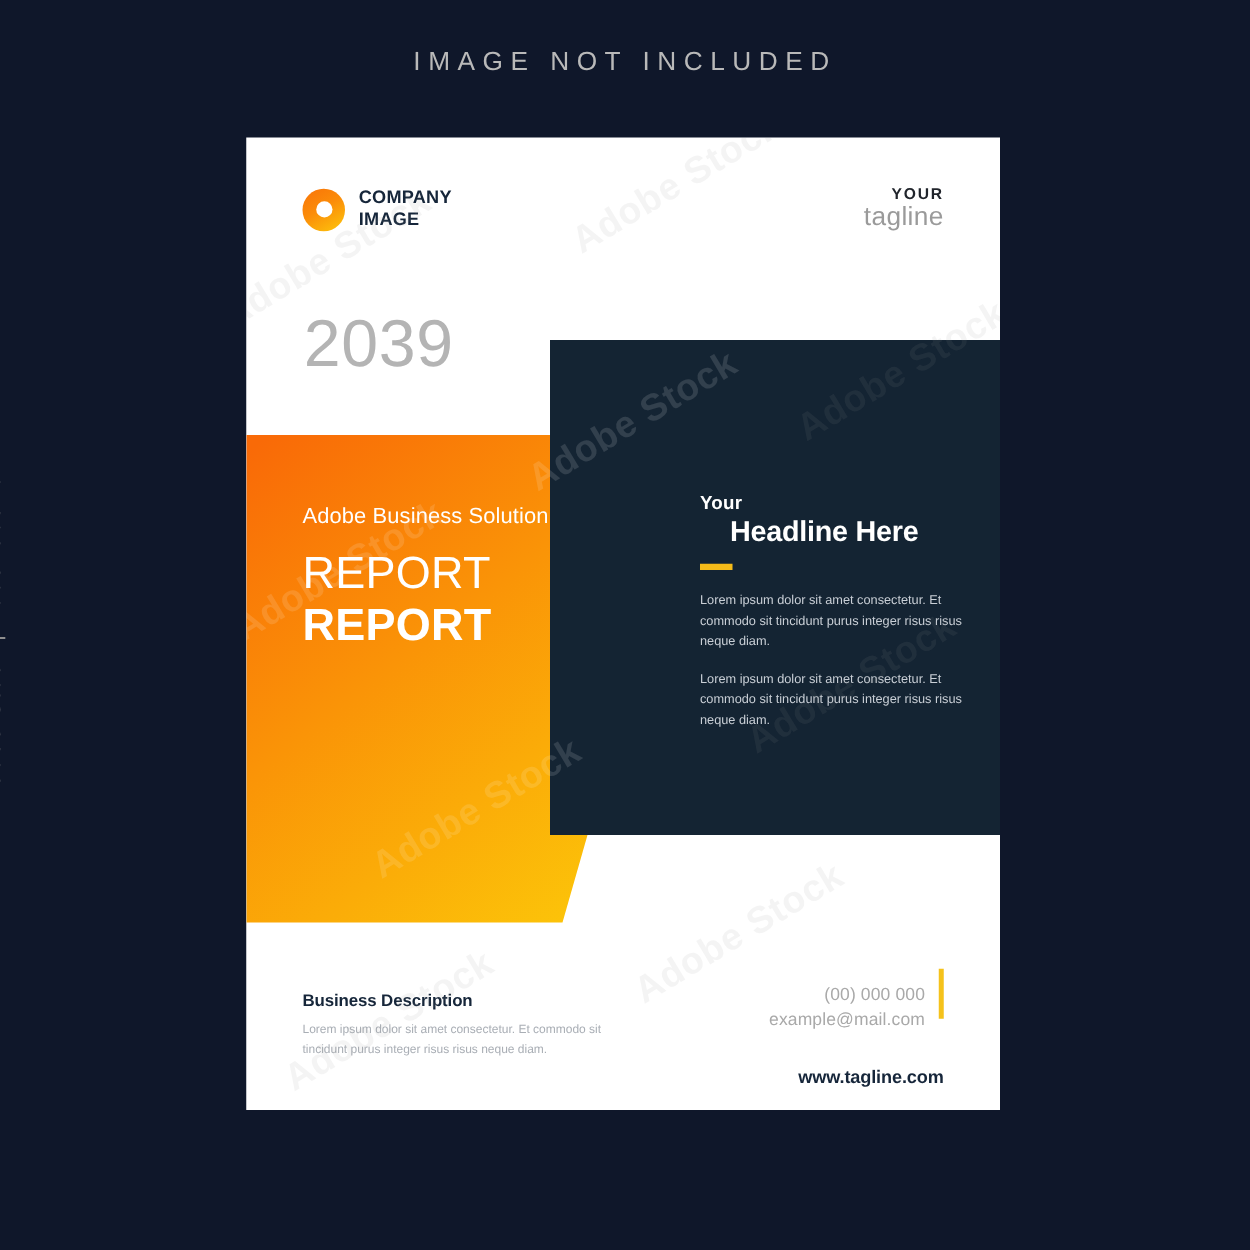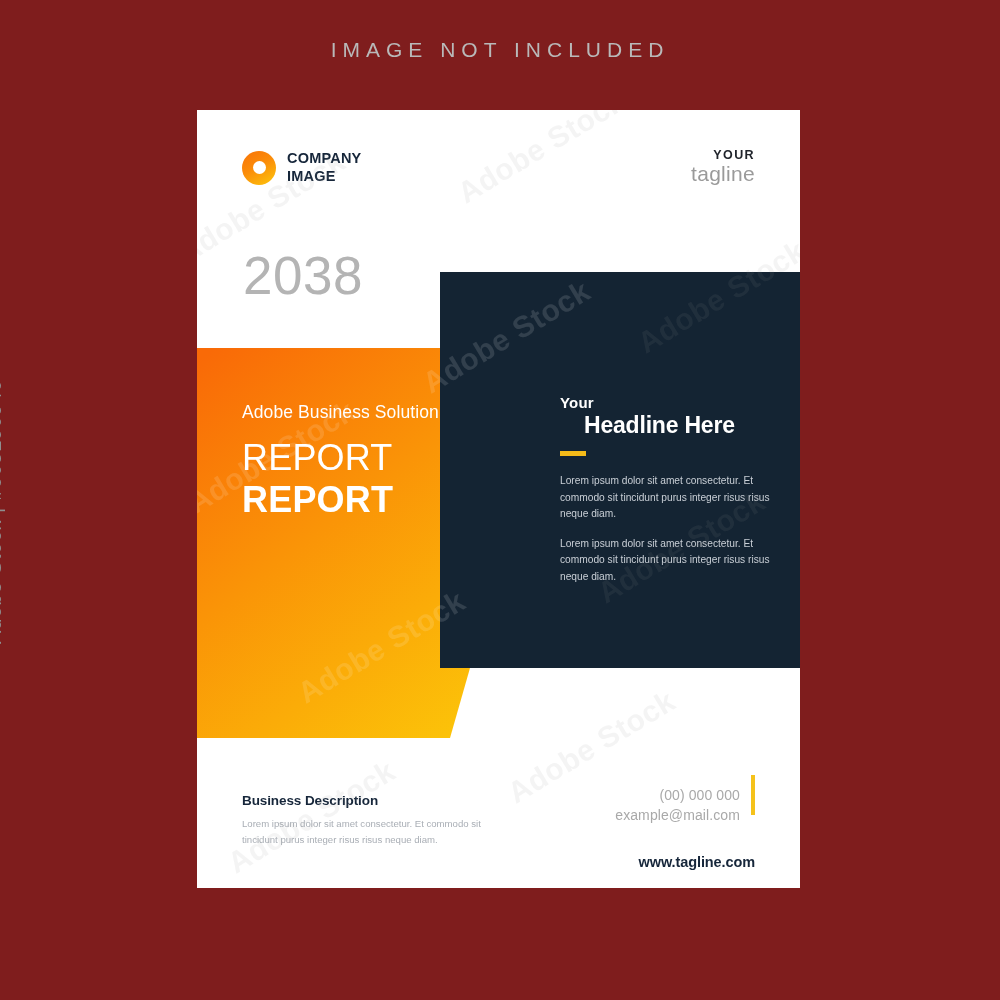--- a/index.html
+++ b/index.html
@@ -5,21 +5,21 @@
   * { box-sizing: border-box; margin: 0; padding: 0; }
   html, body {
     width: 1000px; height: 1000px;
     font-family: "Liberation Sans", sans-serif;
     background: #d6d6d6;
     overflow: hidden;
   }
   #stage {
     position: relative;
     width: 1000px; height: 1000px;
-    background: #7f1d1d;
+    background: #0f172a;
   }
 
   
   .topbar-text {
     position: absolute;
     top: 38px; left: 0; width: 1000px;
     text-align: center;
     font-size: 21px;
     letter-spacing: 6px;
     color: #b9b9b9;
@@ -205,21 +205,21 @@
         <span>COMPANY</span><br>
         <span>IMAGE</span>
       </span>
     </div>
 
     <div class="tagline">
       <div class="t1">YOUR</div>
       <div class="t2">tagline</div>
     </div>
 
-    <div class="year">2038</div>
+    <div class="year">2039</div>
 
     <div class="foot-left">
       <h4>Business Description</h4>
       <p>Lorem ipsum dolor sit amet consectetur. Et commodo sit tincidunt purus integer risus risus neque diam.</p>
     </div>
 
     <div class="foot-right">
       <div class="contact-wrap">
         <div class="contact-lines">
           <div>(00) 000 000</div>

